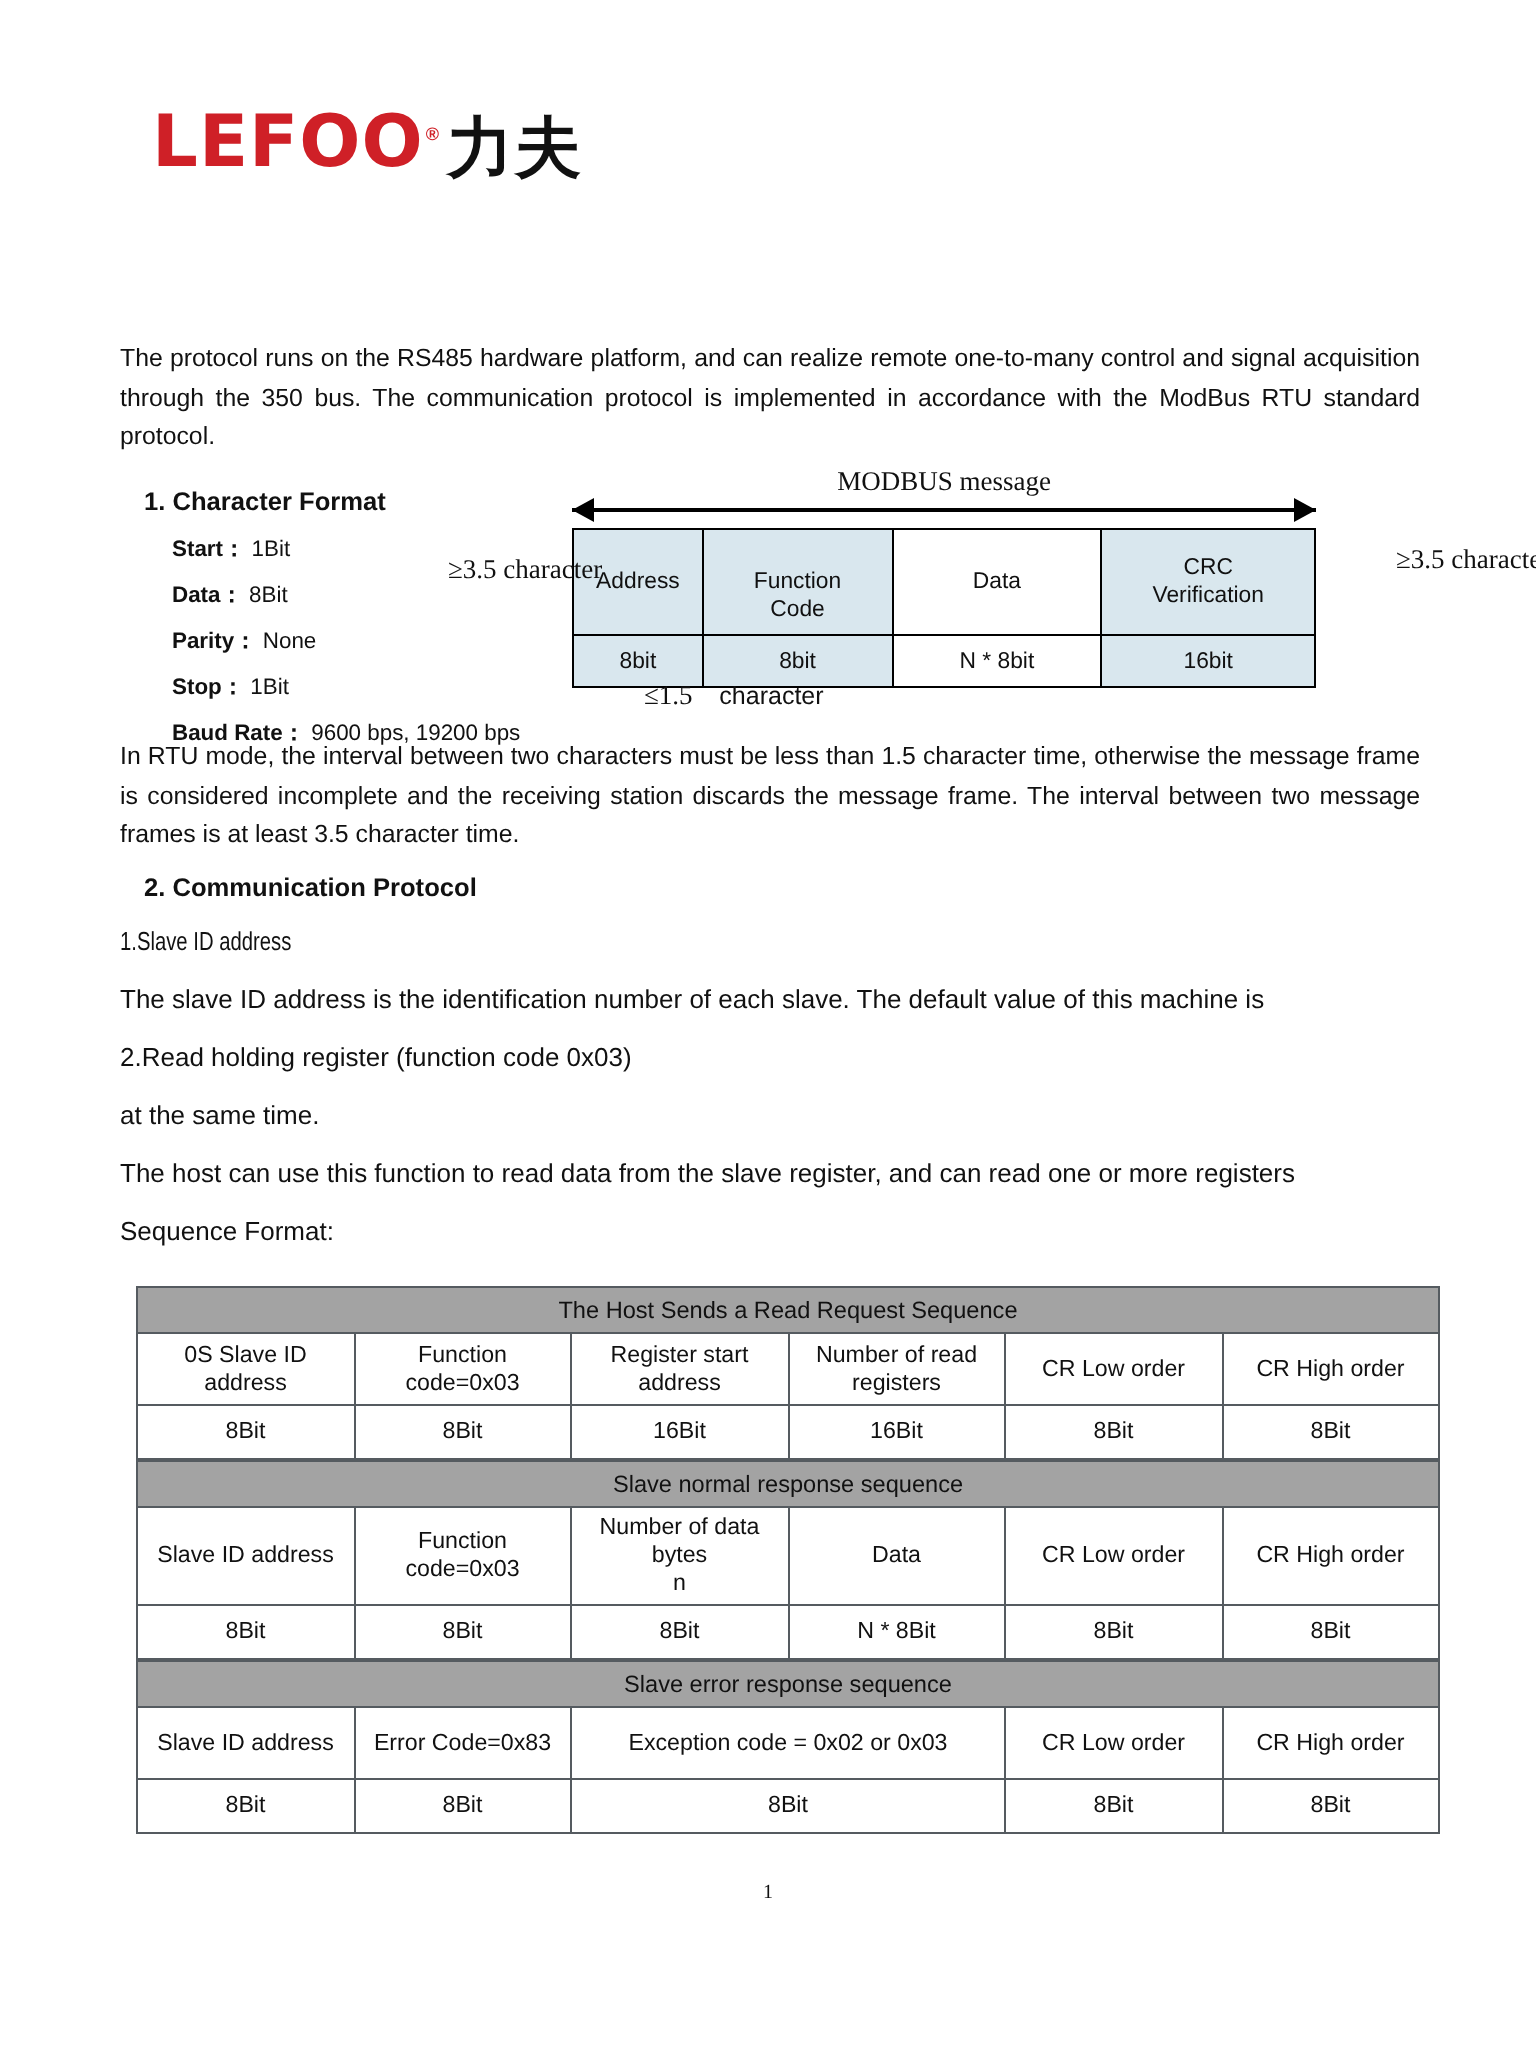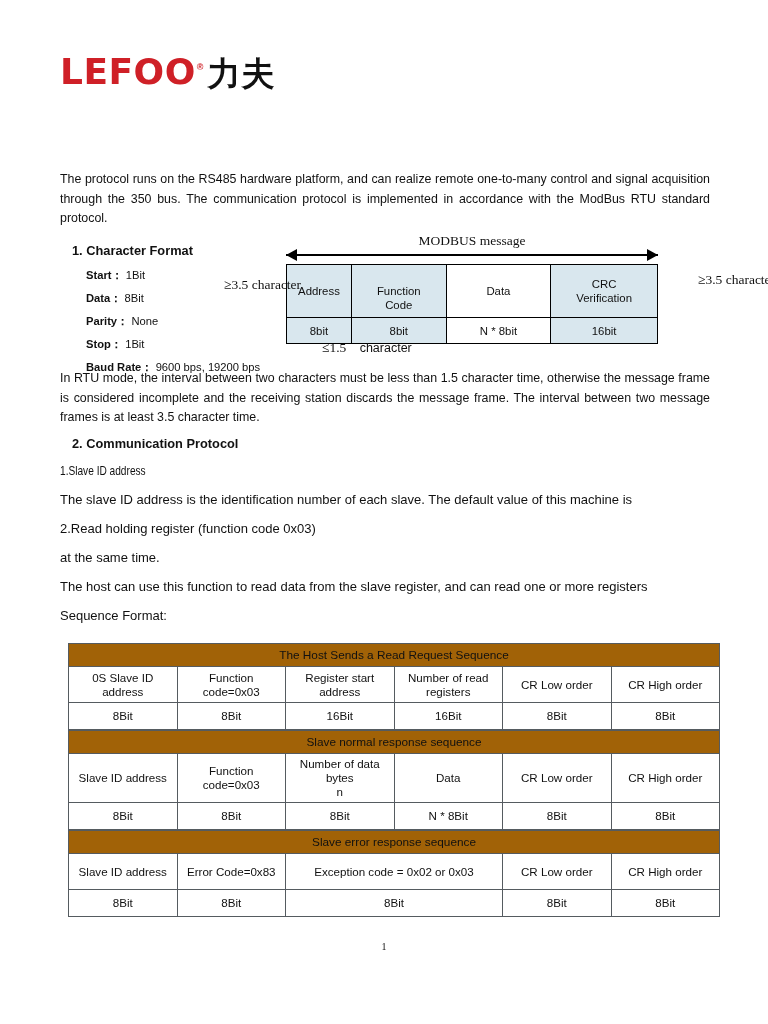--- a/index.html
+++ b/index.html
@@ -12,21 +12,21 @@
     color: #111111;
     position: relative;
     overflow: hidden;
   }
 
   .page { position: relative; width: 768px; height: 1024px; }
 
   
   .logo-wrap {
     position: absolute;
-    left: 60px; top: 54px;
+    left: 76px; top: 54px;
     display: flex; align-items: flex-end; justify-content: flex-end;
   }
   .logo-lefoo {
     font-family: "DejaVu Sans", sans-serif;
     font-weight: bold;
     font-size: 36px;
     letter-spacing: 0.5px;
     line-height: 1;
   }
   .logo-tm {
@@ -163,21 +163,21 @@
     border: 1.3px solid #555b60;
     text-align: center;
     vertical-align: middle;
     font-size: 11.6px;
     line-height: 14px;
     padding: 3px 1px;
     background: #ffffff;
     height: 22px;
   }
   table.seq td.hdr {
-    background: #a16207;
+    background: #a3a3a3;
     height: 23px;
     font-size: 11.8px;
   }
   table.seq td.tall { height: 36px; }
   table.seq td.bits { height: 27px; }
 
   .pagenum {
     position: absolute;
     left: 0; top: 941px; width: 768px;
     text-align: center;

